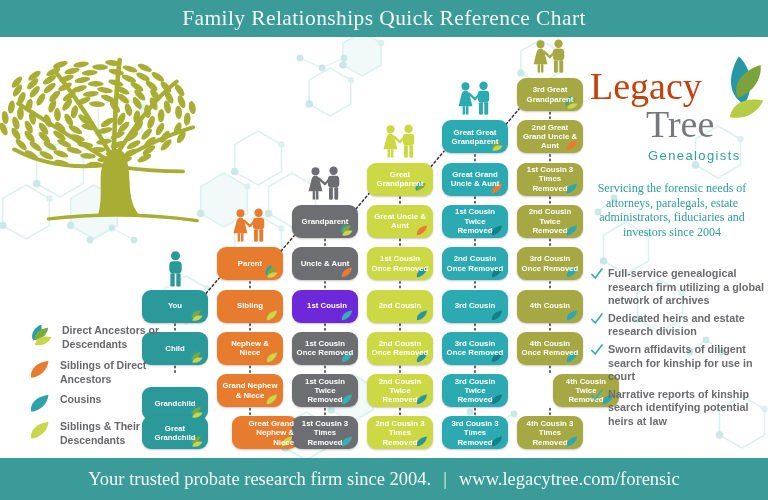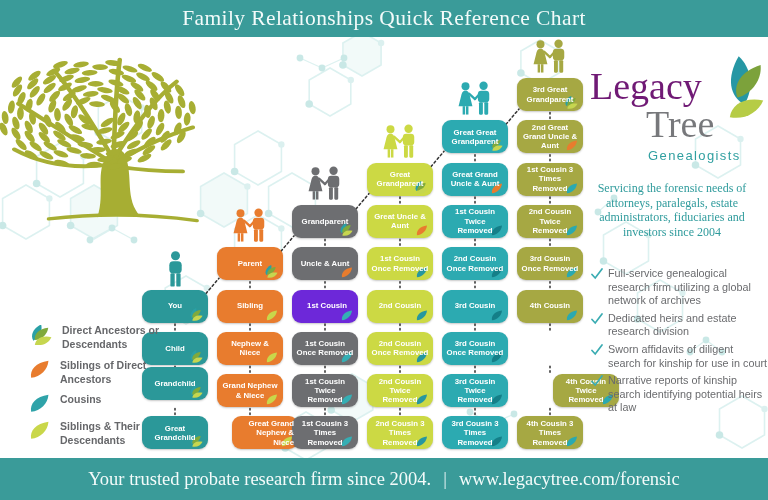--- a/index.html
+++ b/index.html
@@ -32,35 +32,35 @@
 
   
   #legend{position:absolute;left:26px;top:324px;width:140px;z-index:12}
   .legend-item{display:flex;gap:8px;align-items:flex-start;margin-bottom:7px}
   .legend-item svg{flex-shrink:0;margin-top:1px}
   .legend-item .txt{font-weight:bold;font-size:10.5px;line-height:1.32;color:#66676a}
 
   
   #logo{position:absolute;left:588px;top:58px;width:180px;height:120px;z-index:12}
   #logo .l1{position:absolute;left:2px;top:6px;font-family:"Liberation Serif",serif;
-    font-size:38px;color:#701a75}
+    font-size:38px;color:#c2410c}
   #logo .l2{position:absolute;left:58px;top:44px;font-family:"Liberation Serif",serif;
     font-size:38px;color:#77787b}
   #logo .sub{position:absolute;left:60px;top:90px;font-family:Liberation Sans, sans-serif;
     font-size:13px;letter-spacing:1.4px;color:#2f9fa0}
   #logo svg{position:absolute;left:112px;top:-8px}
 
   #tagline{position:absolute;left:577px;top:181px;width:190px;z-index:12;
     text-align:center;font-family:"Liberation Serif",serif;font-size:12px;
     line-height:1.22;color:#2f9b9c}
 
   #bullets{position:absolute;left:591px;top:267px;width:177px;z-index:12}
   .bullet{display:flex;gap:5px;margin-bottom:4px}
   .bullet svg{flex-shrink:0;margin-top:1px}
-  .bullet .txt{font-weight:normal;font-size:10.8px;line-height:1.26;color:#6a6b6e}
+  .bullet .txt{font-weight:bold;font-size:10.8px;line-height:1.26;color:#6a6b6e}
 </style>
 </head>
 <body>
 
 <div class="stage">
 
   <svg id="bg" class="bg-svg" width="768" height="500">
       <g opacity="0.55">
         <polygon points="60.0,197.0 36.6,183.5 36.6,156.5 60.0,143.0 83.4,156.5 83.4,183.5" fill="none" stroke="#c0e6e4" stroke-width="1.6"></polygon>
         <circle cx="36.6" cy="183.5" r="3.8" fill="#9ed6d3"></circle>
@@ -335,21 +335,21 @@
         </svg>
       </div>
       <div class="box" style="left: 142px; top: 331.8px; background: rgb(43, 152, 153);">
         <span class="lbl">Child</span>
         <svg class="boxleaf" width="17" height="13" viewBox="0 0 26 19">
     <path d="M1.5,12.5 C1,6 6.5,0.8 16.5,0.5 C15.3,7.2 9,12.5 1.5,12.5 Z" fill="#2aa0a5" transform="translate(0.5,5.5) rotate(-26) scale(0.9)"></path>
     <path d="M1.5,12.5 C1,6 6.5,0.8 16.5,0.5 C15.3,7.2 9,12.5 1.5,12.5 Z" fill="#7fa93c" transform="translate(6,3.2) rotate(-4) scale(0.9)"></path>
     <path d="M1.5,12.5 C1,6 6.5,0.8 16.5,0.5 C15.3,7.2 9,12.5 1.5,12.5 Z" fill="#c6d64f" transform="translate(9.5,7.5) rotate(14) scale(0.9)"></path>
         </svg>
       </div>
-      <div class="box" style="left: 142px; top: 367px; background: rgb(43, 152, 153);">
+      <div class="box" style="left: 142px; top: 387px; background: rgb(43, 152, 153);">
         <span class="lbl">Grandchild</span>
         <svg class="boxleaf" width="17" height="13" viewBox="0 0 26 19">
     <path d="M1.5,12.5 C1,6 6.5,0.8 16.5,0.5 C15.3,7.2 9,12.5 1.5,12.5 Z" fill="#2aa0a5" transform="translate(0.5,5.5) rotate(-26) scale(0.9)"></path>
     <path d="M1.5,12.5 C1,6 6.5,0.8 16.5,0.5 C15.3,7.2 9,12.5 1.5,12.5 Z" fill="#7fa93c" transform="translate(6,3.2) rotate(-4) scale(0.9)"></path>
     <path d="M1.5,12.5 C1,6 6.5,0.8 16.5,0.5 C15.3,7.2 9,12.5 1.5,12.5 Z" fill="#c6d64f" transform="translate(9.5,7.5) rotate(14) scale(0.9)"></path>
         </svg>
       </div>
       <div class="box" style="left: 142px; top: 416.4px; background: rgb(43, 152, 153);">
         <span class="lbl">Great Grandchild</span>
         <svg class="boxleaf" width="17" height="13" viewBox="0 0 26 19">
@@ -613,20 +613,26 @@
         <svg class="boxleaf" width="15" height="11" viewBox="0 0 19 15">
     <path d="M1.5,12.5 C1,6 6.5,0.8 16.5,0.5 C15.3,7.2 9,12.5 1.5,12.5 Z" fill="#2aa9b0" transform="translate(0.5,1.8) rotate(-6)"></path>
         </svg>
       </div>
       <div class="box" style="left: 517px; top: 289.5px; background: rgb(166, 168, 67);">
         <span class="lbl">4th Cousin</span>
         <svg class="boxleaf" width="15" height="11" viewBox="0 0 19 15">
     <path d="M1.5,12.5 C1,6 6.5,0.8 16.5,0.5 C15.3,7.2 9,12.5 1.5,12.5 Z" fill="#2aa9b0" transform="translate(0.5,1.8) rotate(-6)"></path>
         </svg>
       </div>
+      <div class="box" style="left: 517px; top: 331.8px; background: rgb(166, 168, 67);">
+        <span class="lbl">4th Cousin Once Removed</span>
+        <svg class="boxleaf" width="15" height="11" viewBox="0 0 19 15">
+    <path d="M1.5,12.5 C1,6 6.5,0.8 16.5,0.5 C15.3,7.2 9,12.5 1.5,12.5 Z" fill="#2aa9b0" transform="translate(0.5,1.8) rotate(-6)"></path>
+        </svg>
+      </div>
       <div class="box" style="left: 517px; top: 374.1px; background: rgb(166, 168, 67); margin-left: 36px;">
         <span class="lbl">4th Cousin Twice Removed</span>
         <svg class="boxleaf" width="15" height="11" viewBox="0 0 19 15">
     <path d="M1.5,12.5 C1,6 6.5,0.8 16.5,0.5 C15.3,7.2 9,12.5 1.5,12.5 Z" fill="#2aa9b0" transform="translate(0.5,1.8) rotate(-6)"></path>
         </svg>
       </div>
       <div class="box" style="left: 517px; top: 416.4px; background: rgb(166, 168, 67);">
         <span class="lbl">4th Cousin 3 Times Removed</span>
         <svg class="boxleaf" width="15" height="11" viewBox="0 0 19 15">
     <path d="M1.5,12.5 C1,6 6.5,0.8 16.5,0.5 C15.3,7.2 9,12.5 1.5,12.5 Z" fill="#2aa9b0" transform="translate(0.5,1.8) rotate(-6)"></path>

